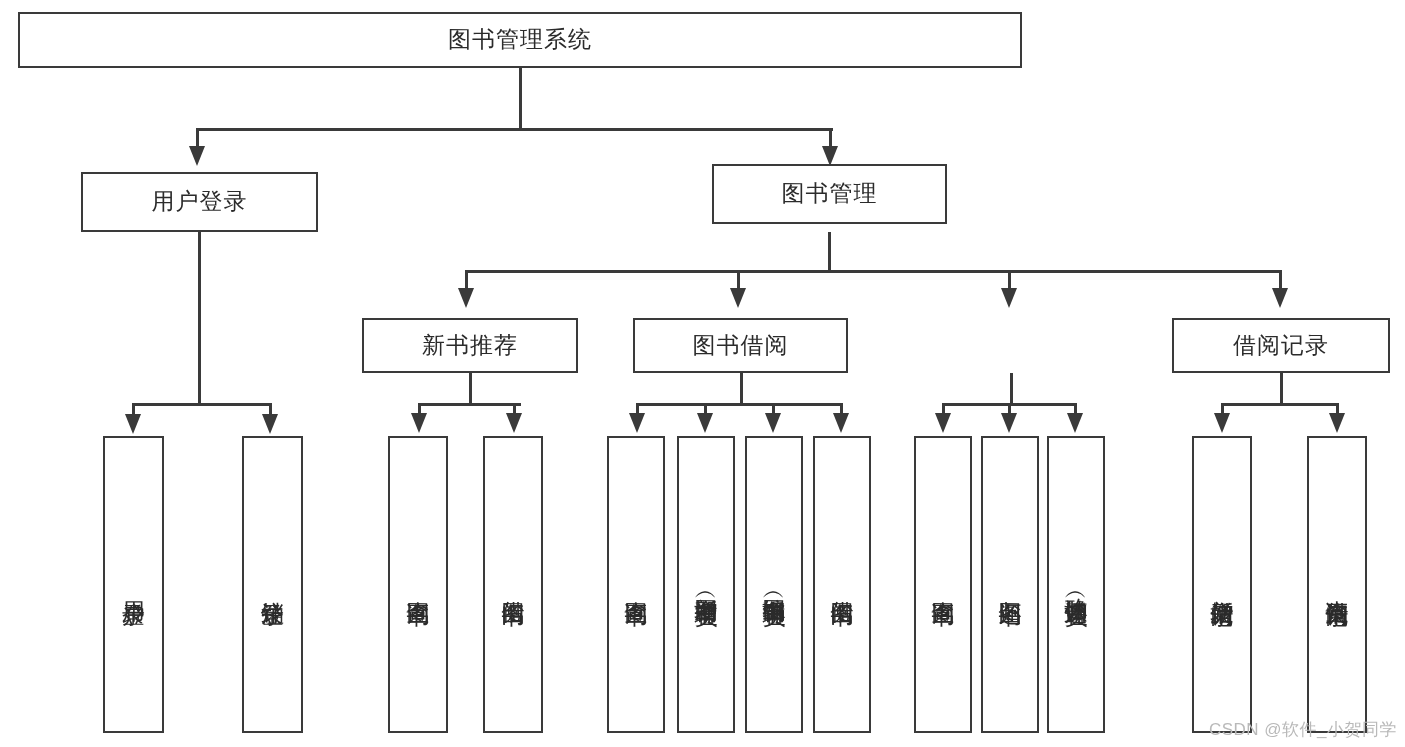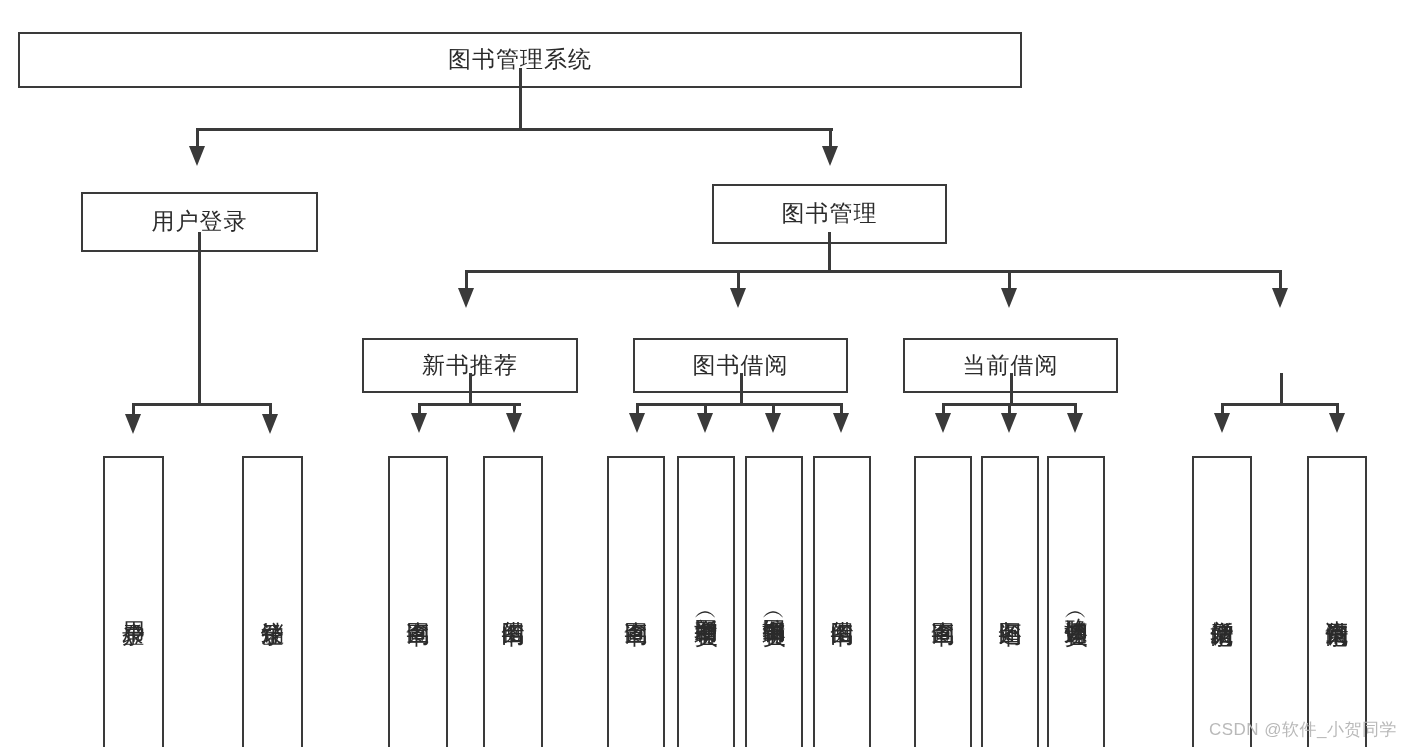--- a/index.html
+++ b/index.html
@@ -8,21 +8,20 @@
 
   .box{
     position:absolute;
     box-sizing:border-box;
     background:#ffffff;
     border:2.5px solid #3a3a3a;
     display:flex;
     align-items:center;
     justify-content:center;
     color:#2b2b2b;
-    margin-top:20px;
   }
   .box.h{ font-size:23px; letter-spacing:1px; line-height:1.2; }
   .box.v{
     font-size:23px;
     letter-spacing:1px;
     writing-mode:vertical-rl;
     text-orientation:upright;
     line-height:1.18;
     padding:6px 0;
     text-align:center;
@@ -94,22 +93,22 @@
   <div class="arrow" style="left:1001px;top:288px;"></div>
   <div class="ln vt" style="left:1279px;top:270px;height:22px;"></div>
   <div class="arrow" style="left:1272px;top:288px;"></div>
 
   <div class="box h" style="left:633px;top:318px;width:215px;height:55px;">
     <span>图书借阅</span>
   </div>
   <div class="box h" style="left:362px;top:318px;width:216px;height:55px;">
     <span>新书推荐</span>
   </div>
-  <div class="box h" style="left:903px;top:318px;width:215px;height:55px;">
-    <span>当前借阅</span>
+  <div class="box h" style="left:1172px;top:318px;width:218px;height:55px;">
+    <span>借阅记录</span>
   </div>
 
   <div class="ln vt" style="left:469px;top:373px;height:32px;"></div>
   <div class="ln hz" style="left:418px;top:403px;width:103px;height:2.5px;"></div>
   <div class="ln vt" style="left:418px;top:403px;height:13px;"></div>
   <div class="arrow" style="left:411px;top:413px;"></div>
   <div class="ln vt" style="left:513px;top:403px;height:13px;"></div>
   <div class="arrow" style="left:506px;top:413px;"></div>
 
   <div class="ln vt" style="left:740px;top:373px;height:32px;"></div>

